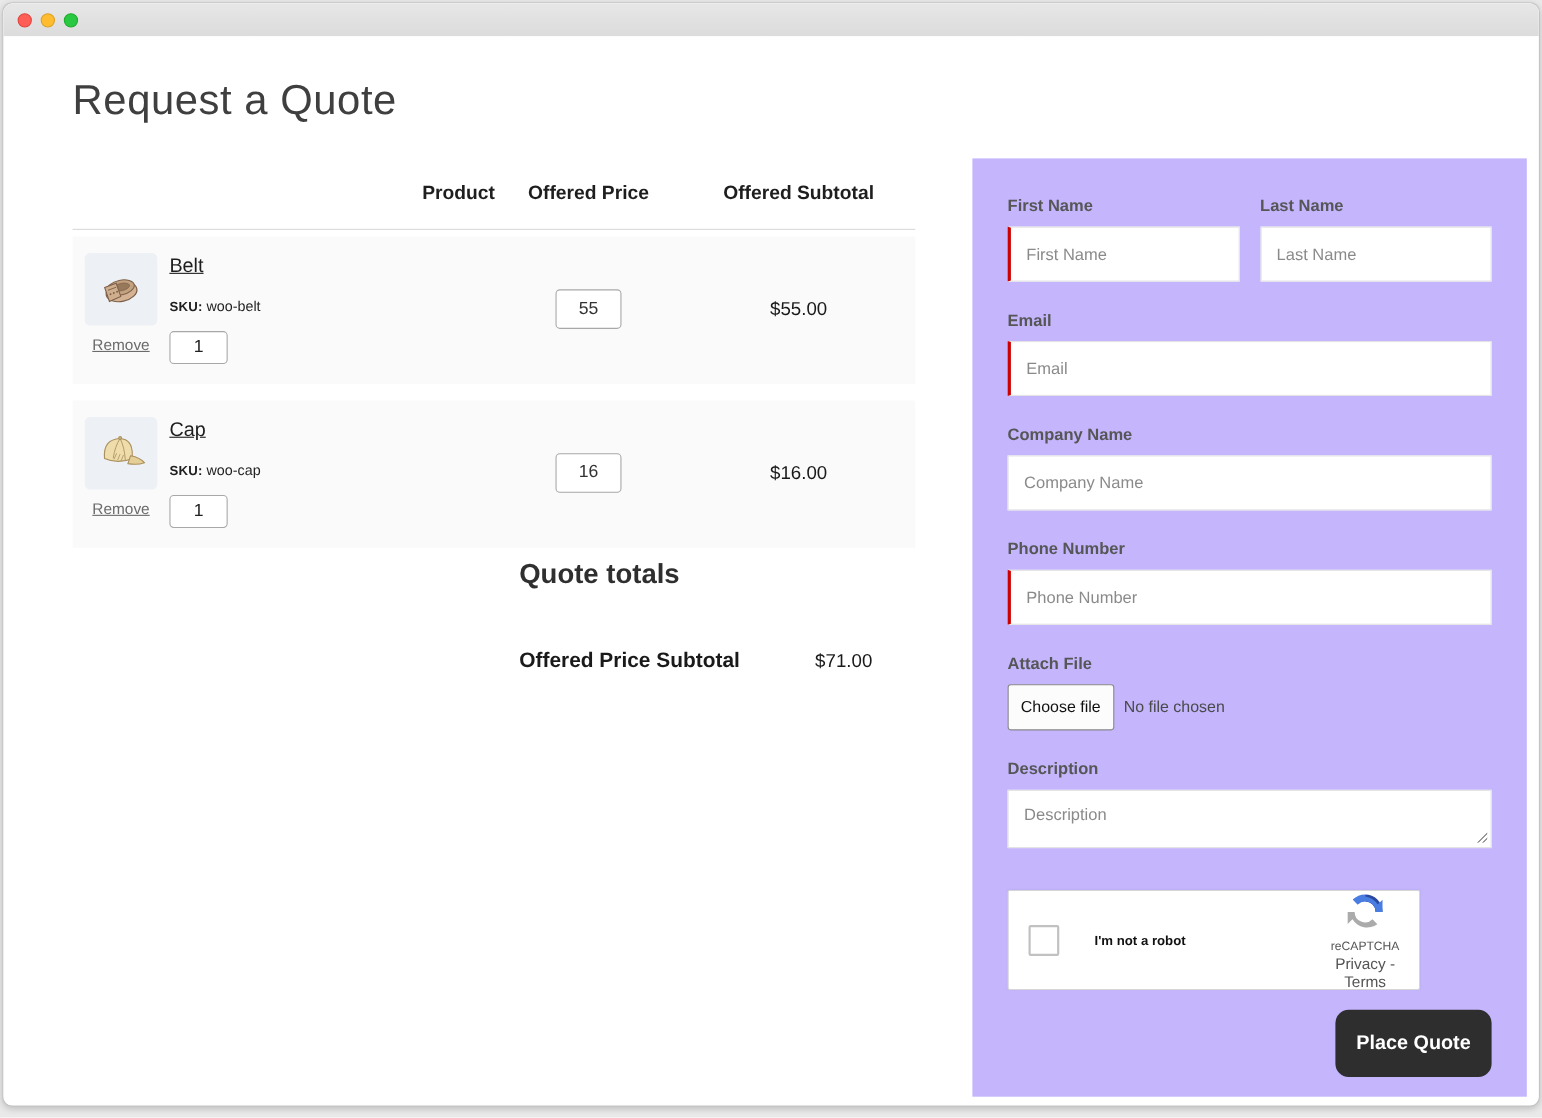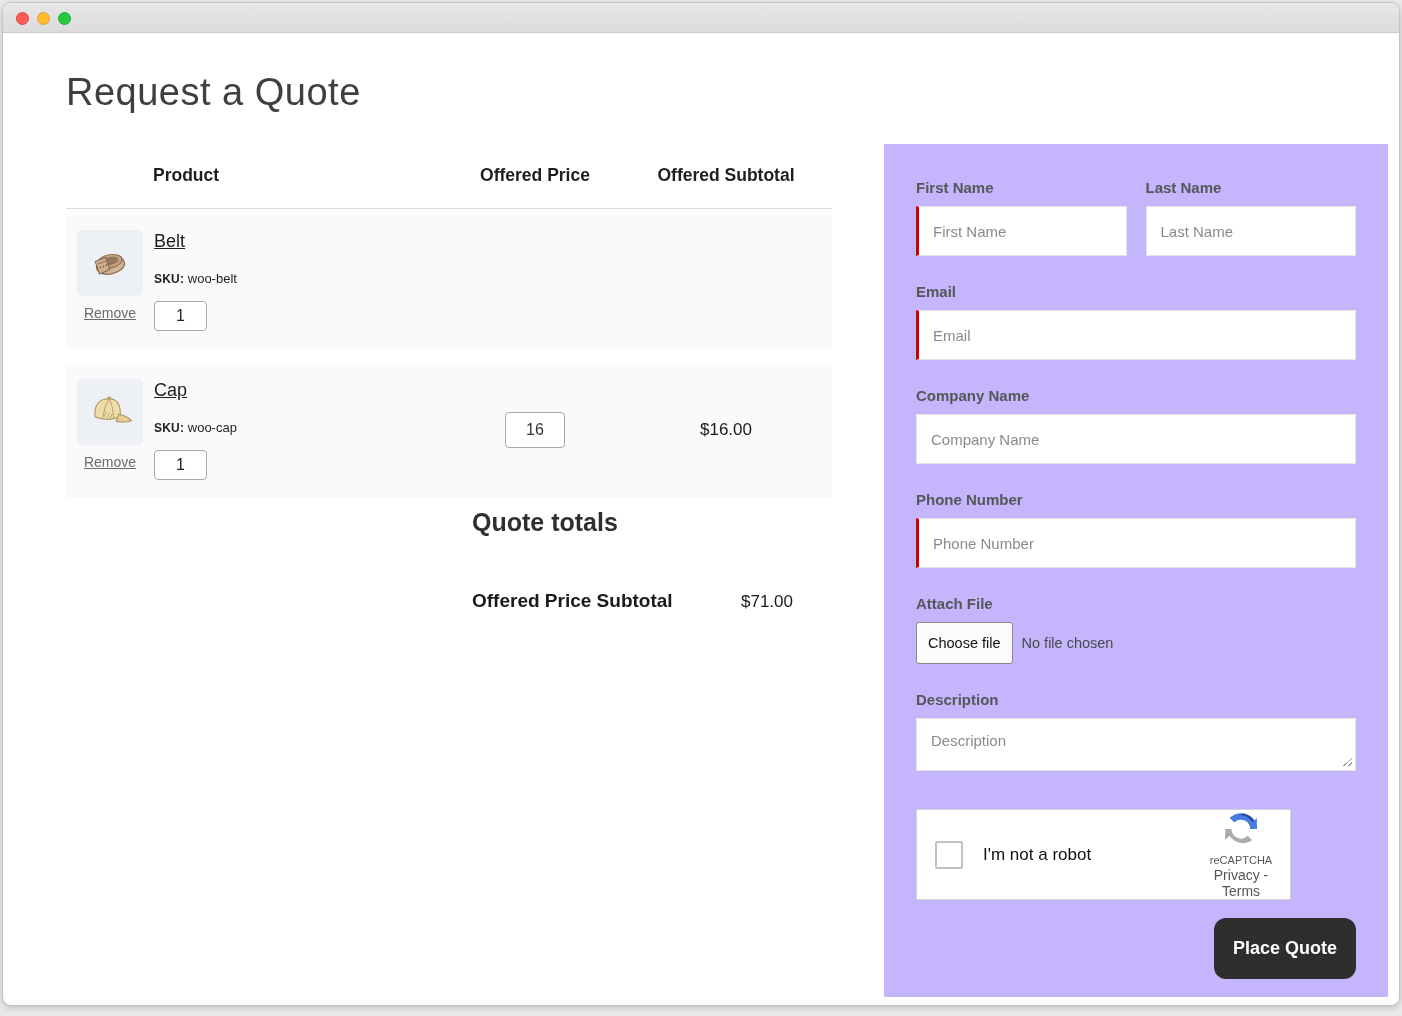--- a/index.html
+++ b/index.html
@@ -29,21 +29,21 @@
   .t-green  { left: 55px;  background: #28c840; border: 1px solid #1dad2b; }
 
   
   .page-title {
     position: absolute; left: 63px; top: 68px;
     font-size: 38px; font-weight: 300; color: #3f3f3f; letter-spacing: .5px;
   }
   .quote-table { position: absolute; left: 63px; top: 150px; width: 766px; }
   .t-grid { display: grid; grid-template-columns: 88px 1fr 170px 212px; }
   .t-head { border-bottom: 1px solid #d9d9d9; padding: 12px 0 22px 0; }
-  .t-head .h-product { grid-column: 1 / 3; padding-left: 87px; }
+  .t-head .h-product { grid-column: 1 / 3; padding-left: 87px; text-align: right; }
   .t-head div { font-size: 17.5px; font-weight: bold; color: #1e1e1e; }
   .h-center { text-align: center; }
   .t-row { background: #fafafa; margin-top: 6px; padding: 15px 0 18px 0; min-height: 131px; }
   .t-row + .t-row { margin-top: 15px; }
   .cell-thumb { display: flex; flex-direction: column; align-items: center; }
   .thumb-box {
     width: 66px; height: 66px; background: #edf0f4; border-radius: 5px;
     display: flex; align-items: center; justify-content: center;
   }
   .remove-link {
@@ -103,21 +103,21 @@
 
   .recaptcha {
     margin-top: 38px; width: 375px; height: 91px; background: #fff;
     border: 1px solid #d6d6d6; border-radius: 2px;
     display: flex; align-items: center; box-shadow: 0 0 2px rgba(0,0,0,.04);
   }
   .rc-checkbox {
     width: 28px; height: 28px; margin-left: 18px; background: #fff;
     border: 2px solid #c1c1c1; border-radius: 2px; cursor: pointer;
   }
-  .rc-label { margin-left: 20px; font-size: 17px; color: #111; }
+  .rc-label { margin-left: 32px; font-size: 12px; color: #111; font-weight: bold; }
   .rc-right { margin-left: auto; margin-right: 12px; width: 74px; text-align: center; }
   .rc-brand { font-size: 11px; color: #555; margin-top: 2px; }
   .rc-links { font-size: 14px; color: #555; margin-top: 1px; cursor: pointer; }
 
   .submit-row { display: flex; justify-content: flex-end; margin-top: 18px; }
   .place-quote-btn {
     width: 142px; height: 61px; background: #2e2e2e; color: #fff;
     font-size: 18px; font-weight: bold; font-family: inherit;
     border: none; border-radius: 12px; cursor: pointer;
     display: flex; align-items: center; justify-content: center;
@@ -161,20 +161,24 @@
         <span class="remove-link">Remove</span>
       </div>
       <div class="cell-info">
         <a class="product-link">Belt</a>
         <div class="sku-line">
           <b>SKU:</b>
           <span>woo-belt</span>
         </div>
         <input class="qty-input" type="text" value="1" style="">
       </div>
+      <div class="cell-price">
+        <input class="price-input" type="text" value="55" style="">
+      </div>
+      <div class="cell-subtotal">$55.00</div>
     </div>
 
     <div class="t-grid t-row">
       <div class="cell-thumb">
         <div class="thumb-box">
           <svg width="52" height="52" viewBox="0 0 66 66">
             <g fill="#eedcab" stroke="#a9905e" stroke-width="1.3">
               <path d="M14,39 Q12,17 32,16 Q46,17 46,34 L46,39 Q30,46 14,39 Z"></path>
               <path d="M44,36 Q55,38 60,44 Q52,47 41,45 Z" fill="#e5cf97"></path>
               <path d="M32,16 Q26,25 24,39" fill="none" stroke-width="1"></path>

